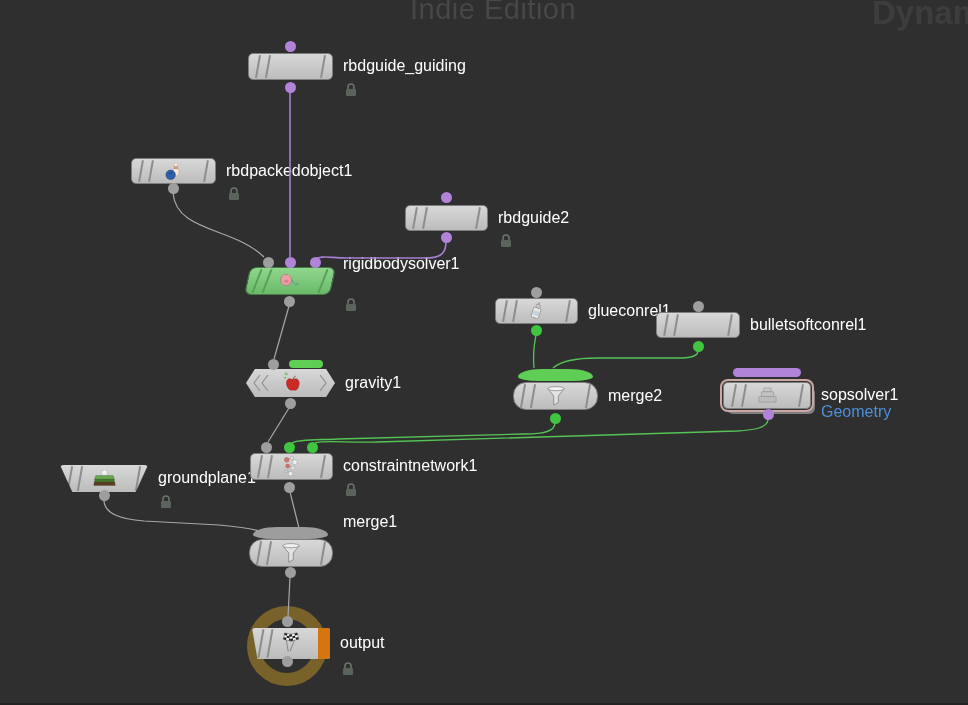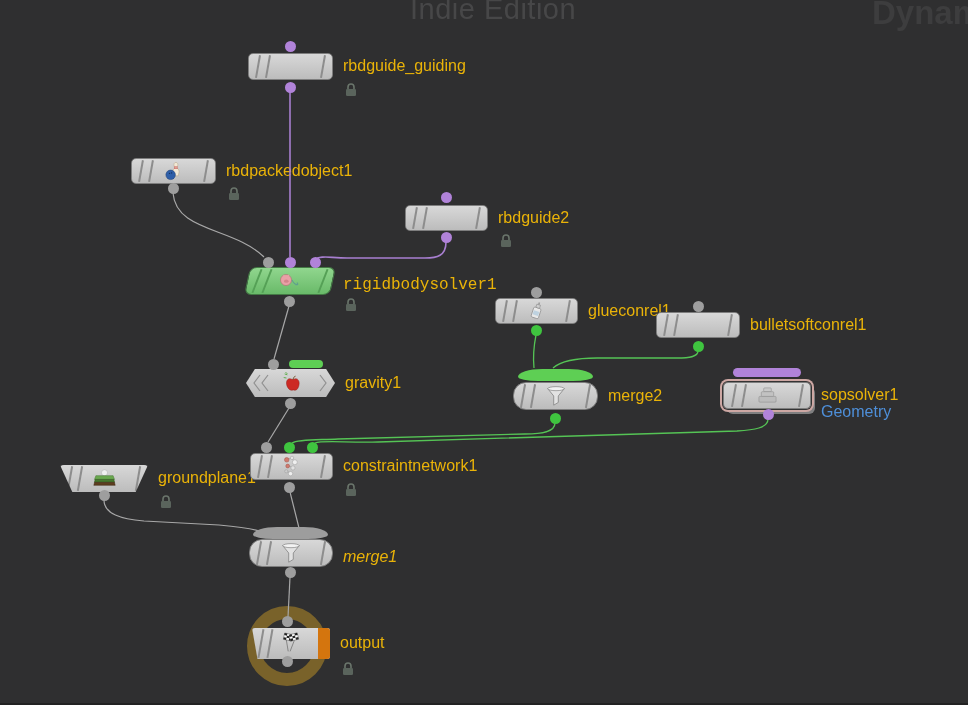--- a/index.html
+++ b/index.html
@@ -30,21 +30,21 @@
   .shape-sheared .stripe{background:#55a056;}
   .icon{position:absolute;left:0;right:0;top:0;bottom:0;display:flex;
         align-items:center;justify-content:center;}
   .shape-sheared .icon{transform:skewX(12deg);}
   .chev{position:absolute;top:50%;transform:translateY(-50%);}
   .flag{position:absolute;right:0;top:0;bottom:0;width:16%;
         border-radius:0 3px 3px 0;z-index:2;}
   .bar{position:absolute;z-index:6;border-radius:5px;}
   .bar.arched{border-radius:50% 50% 42% 42% / 100% 100% 55% 55%;}
   .dot{position:absolute;border-radius:50%;z-index:7;}
-  .nlabel{position:absolute;font-size:16px;color:#eab308;z-index:2;white-space:nowrap;}
+  .nlabel{position:absolute;font-size:16px;color:#ffffff;z-index:2;white-space:nowrap;}
   .nsub{color:#4e8fd9;}
   .lock{position:absolute;z-index:6;}
   .bottom-edge{position:absolute;left:0;right:0;bottom:0;height:2px;background:#222;z-index:8;}
 </style>
 </head>
 <body>
 
 <div id="stage">
   <div class="wm-center">Indie Edition</div>
   <div class="wm-corner">Dynam</div>
@@ -117,21 +117,21 @@
             <ellipse cx="8.3" cy="9.2" rx="2.3" ry="1.6" fill="#d4838b"></ellipse>
             <path d="M4.5 4.5 6 2.8 7.5 4.2z M9 3.8 10.5 2.5 11.5 4.2z" fill="#e9a0a6"></path>
             <path d="M14 8c2 4 4 5 6 4.5m0 0-2.6.3m2.6-.3-1-2" stroke="#5f9f8f" stroke-width="1.1" fill="none"></path>
           </svg>
         </div>
       </div>
       <div class="dot" style="left: 262.5px; top: 256.5px; width: 11px; height: 11px; background: rgb(158, 158, 158);"></div>
       <div class="dot" style="left: 284.5px; top: 256.5px; width: 11px; height: 11px; background: rgb(177, 131, 217);"></div>
       <div class="dot" style="left: 309.5px; top: 256.5px; width: 11px; height: 11px; background: rgb(177, 131, 217);"></div>
       <div class="dot" style="left: 283.5px; top: 295.5px; width: 11px; height: 11px; background: rgb(158, 158, 158);"></div>
-      <div class="nlabel" style="left: 343px; top: 276px; font-family: Liberation Mono, monospace;">rigidbodysolver1</div>
+      <div class="nlabel" style="left: 343px; top: 255px;">rigidbodysolver1</div>
       <div class="lock" style="left: 345px; top: 298px;"><svg width="12" height="14" viewBox="0 0 12 14">
           <path d="M3 6V4a3 3 0 0 1 6 0v2" fill="none" stroke="#6a756b" stroke-width="1.6"></path>
           <rect x="1" y="6" width="10" height="7" rx="1.2" fill="#5a645c"></rect>
         </svg></div>
       <div class="node shape-rect" style="left: 495px; top: 298px; width: 83px; height: 26px;">
         <div class="stripe" style="left: 10%;"></div>
         <div class="stripe" style="left: 22%;"></div>
         <div class="stripe" style="left: 88%;"></div>
         <div class="icon">
           <svg viewBox="0 0 20 22" width="19" height="21">
@@ -257,21 +257,21 @@
         <div class="stripe" style="left: 88%;"></div>
         <div class="icon">
           <svg viewBox="0 0 24 24" width="22" height="22">
             <path d="M3 4h18l-6.5 8v7l-5 3V12z" fill="#e2e2e2" stroke="#7c7c7c" stroke-width=".8"></path>
             <ellipse cx="12" cy="4" rx="9" ry="2.2" fill="#f2f2f2" stroke="#7c7c7c" stroke-width=".7"></ellipse>
           </svg>
         </div>
       </div>
       <div class="bar arched" style="left: 253px; top: 527px; width: 75px; height: 12px; background: rgb(157, 157, 157);"></div>
       <div class="dot" style="left: 284.5px; top: 566.5px; width: 11px; height: 11px; background: rgb(158, 158, 158);"></div>
-      <div class="nlabel" style="left: 343px; top: 548px; font-style: italic;">merge1</div>
+      <div class="nlabel" style="left: 343px; top: 513px;">merge1</div>
       <div class="ring" style="left: 247px; top: 606px; width: 80px; height: 80px; border: 13px solid rgb(121, 98, 42);"></div>
       <div class="node shape-output" style="left: 252px; top: 628px; width: 78px; height: 31px;">
         <div class="stripe" style="left: 10%;"></div>
         <div class="stripe" style="left: 22%;"></div>
         <div class="icon">
           <svg viewBox="0 0 26 26" width="24" height="24">
             <path d="M7 3l3 18" stroke="#777" stroke-width=".9"></path>
             <path d="M19 3l-7 18" stroke="#777" stroke-width=".9"></path>
             <g transform="rotate(12 10 7)">
               <rect x="5" y="2" width="9" height="7" fill="#fff" stroke="#333" stroke-width=".4"></rect>

